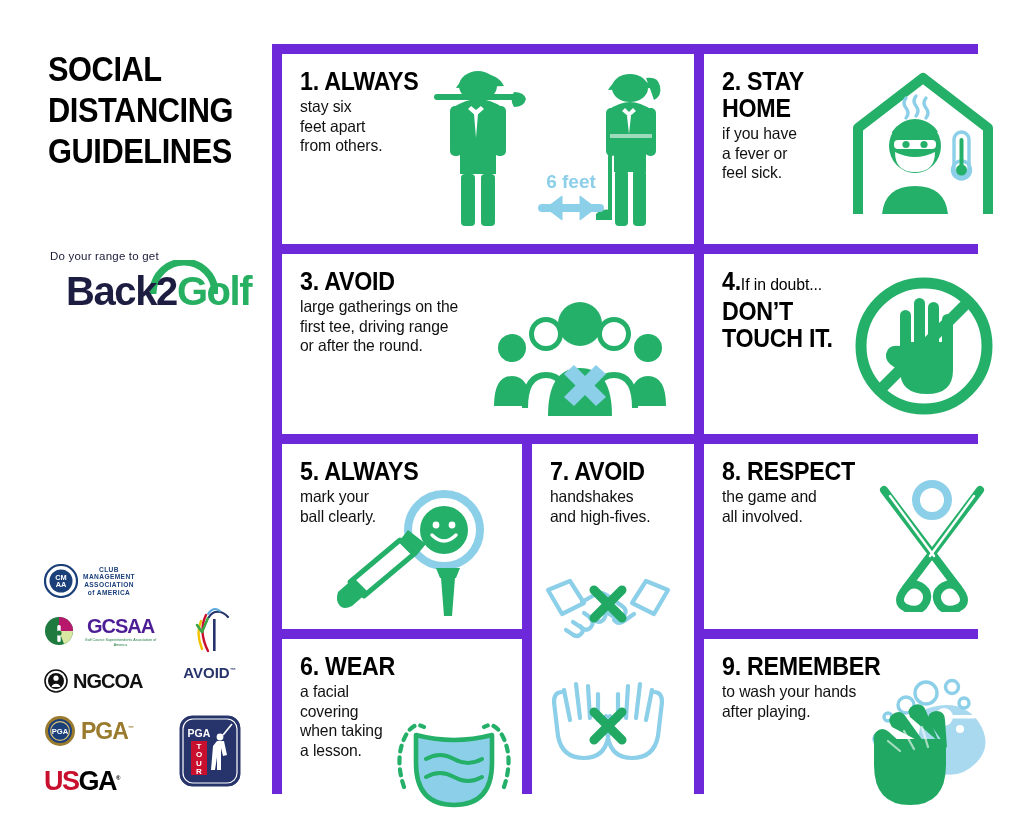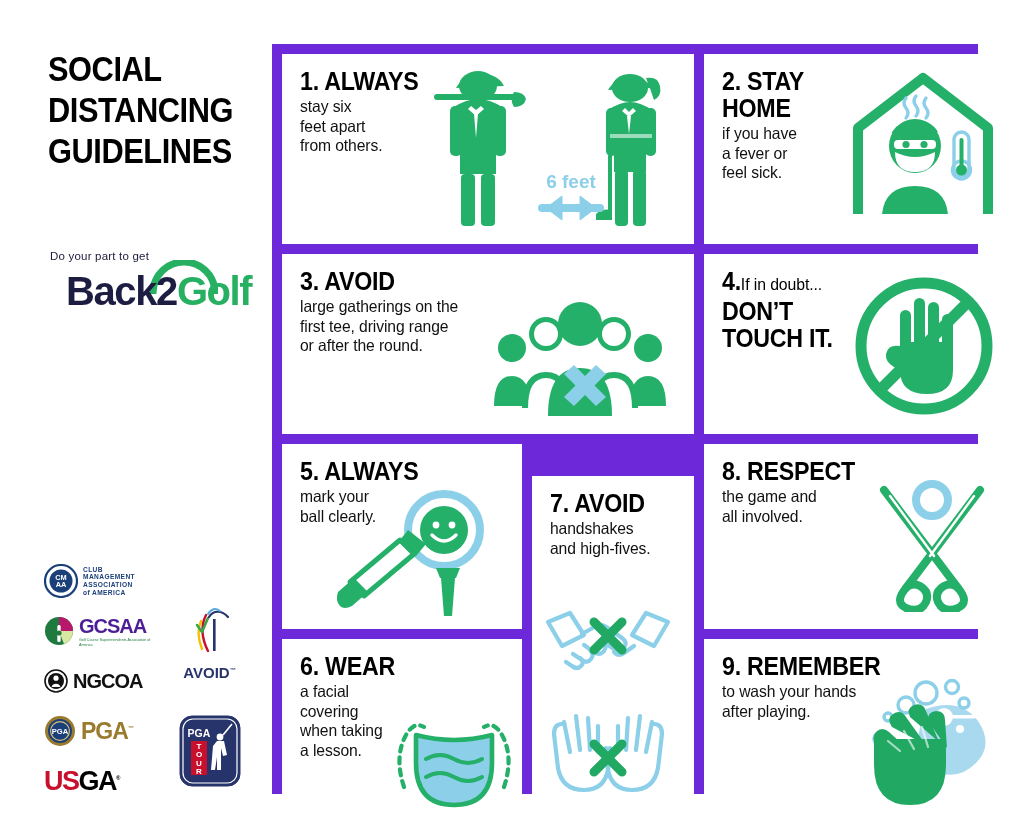--- a/index.html
+++ b/index.html
@@ -34,21 +34,21 @@
   }
   .brand-dark{color:#1d1d42;}
   .brand-green{color:#27b062;}
 
   
   #logo-stack{position:absolute;left:44px;top:562px;width:215px;}
   .logo-row{display:flex;align-items:center;}
   .logo-col-a{width:118px;}
   .logo-col-b{width:95px;display:flex;flex-direction:column;align-items:center;}
 
-  .logo-item{display:flex;align-items:center;margin-bottom:12px;height:38px;}
+  .logo-item{display:flex;align-items:center;margin-bottom:12px;height:38px;text-align:center;}
   .logo-mark{flex:0 0 auto;margin-right:5px;}
   .logo-text{font-weight:bold;letter-spacing:-0.5px;}
 
   .cmaa-text{font-size:6.6px;font-weight:bold;line-height:7.6px;color:#1b3f79;letter-spacing:.4px;}
   .gcsaa-text{font-size:20px;color:#4c1d95;letter-spacing:-1px;}
   .gcsaa-sub{font-size:3.7px;color:#1f7a3f;letter-spacing:0;font-weight:normal;line-height:5px;}
   .ngcoa-text{font-size:20px;color:#111;letter-spacing:-1px;}
   .pga-text{font-size:23px;color:#9a7b2e;letter-spacing:-1px;}
   .usga-text{font-size:27px;letter-spacing:-1.5px;}
   .usga-us{color:#c8102e;}
@@ -70,21 +70,21 @@
     padding:10px;
     box-sizing:border-box;
   }
   .panel{background:#ffffff;position:relative;overflow:hidden;}
   .p1{grid-column:1 / span 2;grid-row:1;}
   .p2{grid-column:3;grid-row:1;}
   .p3{grid-column:1 / span 2;grid-row:2;}
   .p4{grid-column:3;grid-row:2;}
   .p5{grid-column:1;grid-row:3;}
   .p6{grid-column:1;grid-row:4;}
-  .p7{grid-column:2;grid-row:3 / span 2;margin-top:32px;}
+  .p7{grid-column:2;grid-row:3 / span 2;}
   .p8{grid-column:3;grid-row:3;}
   .p9{grid-column:3;grid-row:4;padding-left:40px;}
 
   .ptext{position:absolute;left:18px;top:14px;z-index:2;}
   .phead{
     font-weight:bold;font-size:25px;line-height:27px;color:#000;
     letter-spacing:-0.3px;white-space:nowrap;
     transform:scaleX(.93);transform-origin:left top;
   }
   .pbody{
@@ -104,21 +104,21 @@
 
 <div id="left-column">
 
   <div id="page-title">
     <span class="tl">SOCIAL</span>
     <span class="tl">DISTANCING</span>
     <span class="tl">GUIDELINES</span>
   </div>
 
   <div id="brand-block">
-    <div id="brand-tagline">Do your part to get</div>
+    <div id="brand-tagline">Do your range to get</div>
     <div id="brand-lockup">
       <svg id="brand-arc" viewBox="0 0 68 34">
         <path d="M3 33 A31 31 0 0 1 65 33" fill="none" stroke="#27b062" stroke-width="7" stroke-linecap="round"></path>
       </svg>
       <div id="brand-word"><span class="brand-dark">Back2</span><span class="brand-green">Golf</span></div>
     </div>
   </div>
 
   <div id="logo-stack">
     <div class="logo-row">

